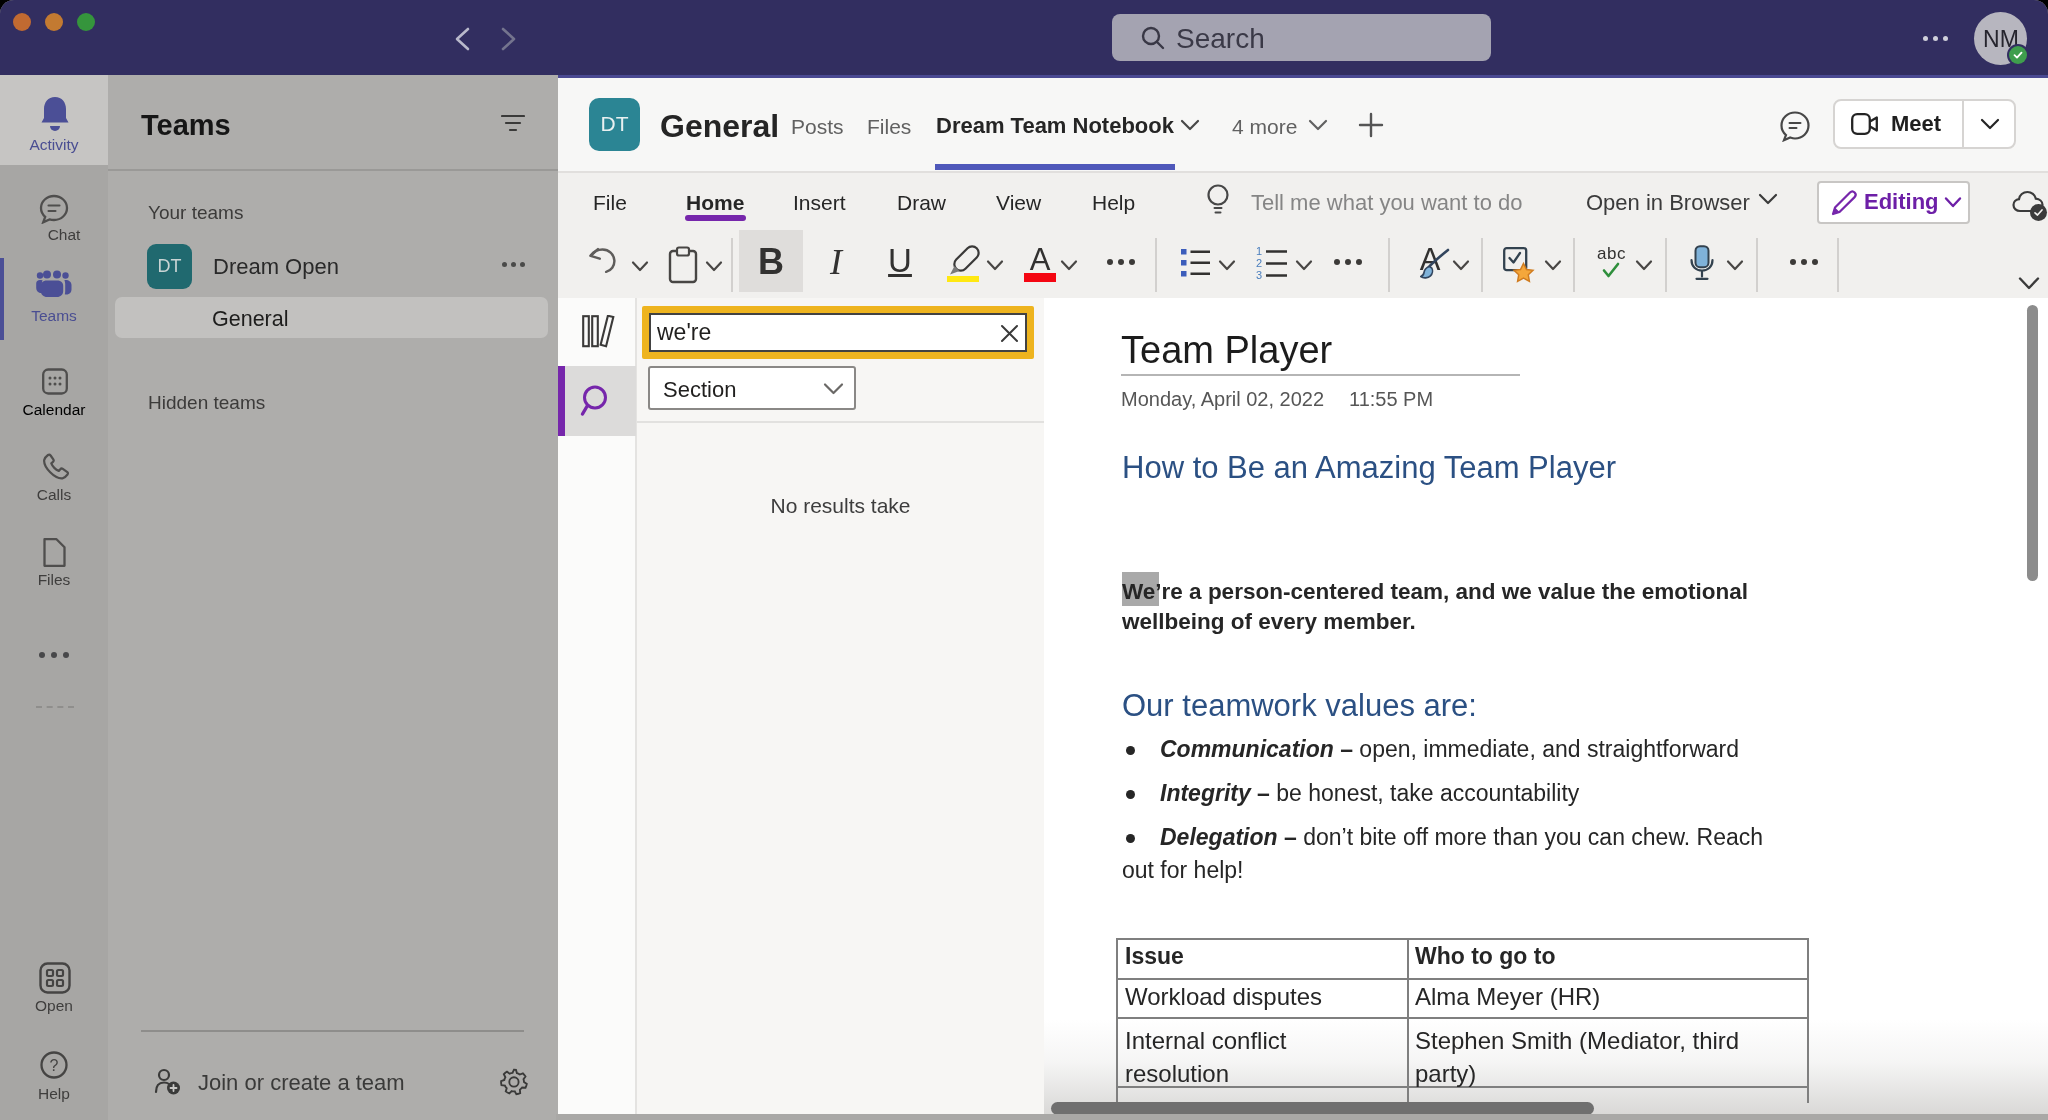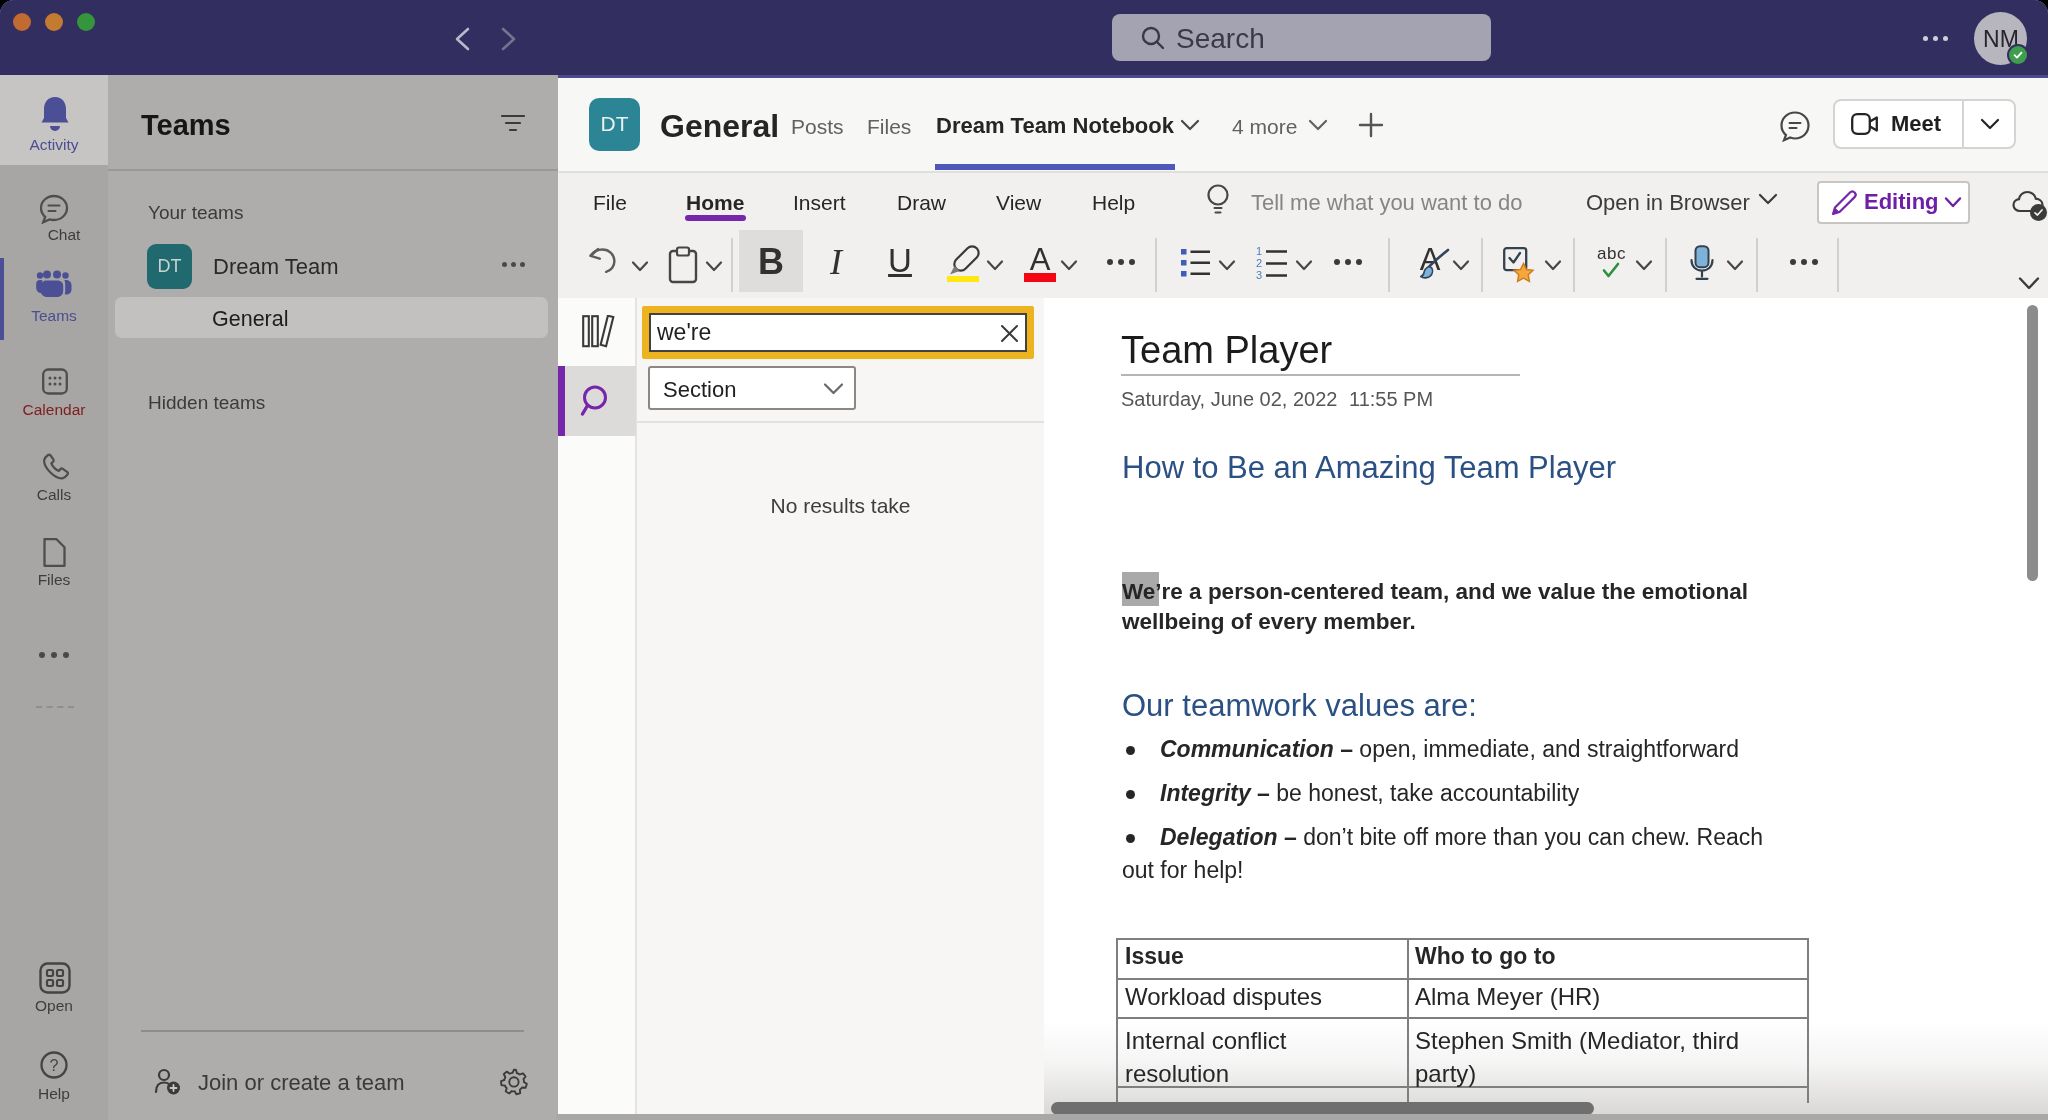--- a/index.html
+++ b/index.html
@@ -74,21 +74,21 @@
 
   <svg class="abs" style="left:42px;top:367px;" width="26" height="28" viewBox="0 0 26 28">
       <rect x="1.2" y="2.5" width="23.6" height="24" rx="5" fill="none" stroke="#4f4e4d" stroke-width="2.3"></rect>
       <circle cx="8" cy="11" r="1.5" fill="#4f4e4d"></circle>
       <circle cx="13" cy="11" r="1.5" fill="#4f4e4d"></circle>
       <circle cx="18" cy="11" r="1.5" fill="#4f4e4d"></circle>
       <circle cx="8" cy="17" r="1.5" fill="#4f4e4d"></circle>
       <circle cx="13" cy="17" r="1.5" fill="#4f4e4d"></circle>
       <circle cx="18" cy="17" r="1.5" fill="#4f4e4d"></circle>
     </svg>
-  <div class="abs rl" style="top:402px;color:#7f1d1d;">Calendar</div>
+  <div class="abs rl" style="top:402px;color:#000000;">Calendar</div>
 
   <svg class="abs" style="left:42px;top:453px;" width="27" height="27" viewBox="0 0 27 27">
       <path d="M6 2 C4 3.5 2.5 5 2.2 7 C1.8 10.5 4.5 15.5 8.2 19.2 C12 23 17 25.7 20.5 25.3 C22.5 25 24 23.5 25.5 21.5 C26.2 20.5 25.8 19.5 25 18.9 L20.8 15.9 C19.9 15.3 19 15.4 18.3 16.2 L16.8 17.9 C15.2 17.3 13.6 16.2 12.3 14.9 C11 13.6 9.9 12 9.3 10.4 L11 8.9 C11.8 8.2 11.9 7.3 11.3 6.4 L8.6 2.5 C8 1.7 6.9 1.4 6 2 Z" fill="none" stroke="#4f4e4d" stroke-width="2.2" stroke-linejoin="round"></path>
     </svg>
   <div class="abs rl" style="top:487px;color:#3f3e3d;">Calls</div>
 
   <svg class="abs" style="left:43px;top:538px;" width="24" height="29" viewBox="0 0 24 29">
       <path d="M3 1.2 L15 1.2 L23 9.2 L23 27.8 L3 27.8 Z" fill="none" stroke="#4f4e4d" stroke-width="2.3" stroke-linejoin="round" transform="translate(-1.5,0)"></path>
     </svg>
   <div class="abs rl" style="top:572px;color:#3f3e3d;">Files</div>
@@ -116,21 +116,21 @@
   <div id="panel" class="abs" style="left:108px;top:75px;width:450px;height:1045px;background:#aeadab;"></div>
   <div class="abs" style="left:141px;top:111px;font-size:29px;line-height:29px;font-weight:bold;color:#161616;">Teams</div>
   <svg class="abs" style="left:501px;top:113px;" width="24" height="20" viewBox="0 0 24 20">
       <path d="M1 3 L23 3 M5 10 L19 10 M9 17 L15 17" stroke="#3a3a39" stroke-width="2.2" stroke-linecap="round"></path>
     </svg>
   <div class="abs" style="left:108px;top:169px;width:450px;height:2px;background:#9a9997;"></div>
   <div class="abs" style="left:148px;top:203px;font-size:19px;line-height:19px;color:#3c3b3a;">Your teams</div>
 
   <div class="abs" style="left:147px;top:244px;width:45px;height:45px;border-radius:9px;background:#20696f;"></div>
   <div class="abs" style="left:147px;top:256px;width:45px;height:22px;font-size:18px;color:#c9d4d4;text-align:center;">DT</div>
-  <div class="abs" style="left:213px;top:256px;font-size:22px;line-height:22px;color:#292929;">Dream Team</div>
+  <div class="abs" style="left:213px;top:256px;font-size:22px;line-height:22px;color:#292929;">Dream Open</div>
   <div class="abs" style="left:502px;top:262px;width:5px;height:5px;border-radius:50%;background:#4a4a49;"></div>
   <div class="abs" style="left:511px;top:262px;width:5px;height:5px;border-radius:50%;background:#4a4a49;"></div>
   <div class="abs" style="left:520px;top:262px;width:5px;height:5px;border-radius:50%;background:#4a4a49;"></div>
 
   <div class="abs" style="left:115px;top:297px;width:433px;height:41px;border-radius:7px;background:#c2c1bf;"></div>
   <div class="abs" style="left:212px;top:308px;font-size:21.5px;line-height:22px;color:#1d1d1c;">General</div>
   <div class="abs" style="left:148px;top:393px;font-size:19px;line-height:19px;color:#3c3b3a;">Hidden teams</div>
 
   <div class="abs" style="left:141px;top:1030px;width:383px;height:2px;background:#8e8d8b;"></div>
   <svg class="abs" style="left:152px;top:1068px;" width="30" height="28" viewBox="0 0 30 28">
@@ -365,21 +365,21 @@
   <svg class="abs" style="left:823px;top:382px;" width="21" height="14" viewBox="0 0 21 14">
       <path d="M2 2.5 L10.5 11 L19 2.5" fill="none" stroke="#6a6866" stroke-width="2.2" stroke-linecap="round" stroke-linejoin="round"></path>
     </svg>
   <div class="abs" style="left:637px;top:495px;width:407px;height:24px;text-align:center;font-size:21px;line-height:21px;color:#3d3d3d;">No results take</div>
 
   <div class="abs" style="left:1044px;top:298px;width:1004px;height:822px;background:#fff;"></div>
   <div class="abs" style="left:1044px;top:1020px;width:1004px;height:94px;background:linear-gradient(to bottom, rgba(225,224,222,0) 0%, rgba(216,215,213,0.25) 45%, rgba(208,207,205,0.8) 100%);"></div>
 
   <div class="abs" style="left:1121px;top:331px;font-size:38px;line-height:38px;color:#1c1c1c;">Team Player</div>
   <div class="abs" style="left:1121px;top:374px;width:399px;height:2px;background:#b5b5b5;"></div>
-  <div class="abs" style="left:1121px;top:389px;font-size:20px;line-height:20px;color:#565656;">Saturday, June 02, 2022</div>
+  <div class="abs" style="left:1121px;top:389px;font-size:20px;line-height:20px;color:#565656;">Monday, April 02, 2022</div>
   <div class="abs" style="left:1349px;top:389px;font-size:20px;line-height:20px;color:#565656;">11:55 PM</div>
   <div class="abs" style="left:1122px;top:452px;font-size:31px;line-height:31px;color:#2b5083;">How to Be an Amazing Team Player</div>
 
   <div class="abs" style="left:1122px;top:572px;width:37px;height:34px;background:#a9a9a9;"></div>
   <div class="abs" style="left:1122px;top:577px;width:700px;font-size:22.5px;font-weight:bold;color:#262626;line-height:30px;">We’re a person-centered team, and we value the emotional<br>wellbeing of every member.</div>
   <div class="abs" style="left:1122px;top:690px;font-size:31px;line-height:31px;color:#2b5083;">Our teamwork values are:</div>
 
   <div class="abs" style="left:1126px;top:746px;width:9px;height:9px;border-radius:50%;background:#262626;"></div>
   <div class="abs" style="left:1160px;top:738px;font-size:23px;line-height:23px;color:#262626;"><span style="font-weight:bold;font-style:italic;">Communication</span><span style="font-weight:bold;"> – </span>open, immediate, and straightforward</div>
   <div class="abs" style="left:1126px;top:790px;width:9px;height:9px;border-radius:50%;background:#262626;"></div>

